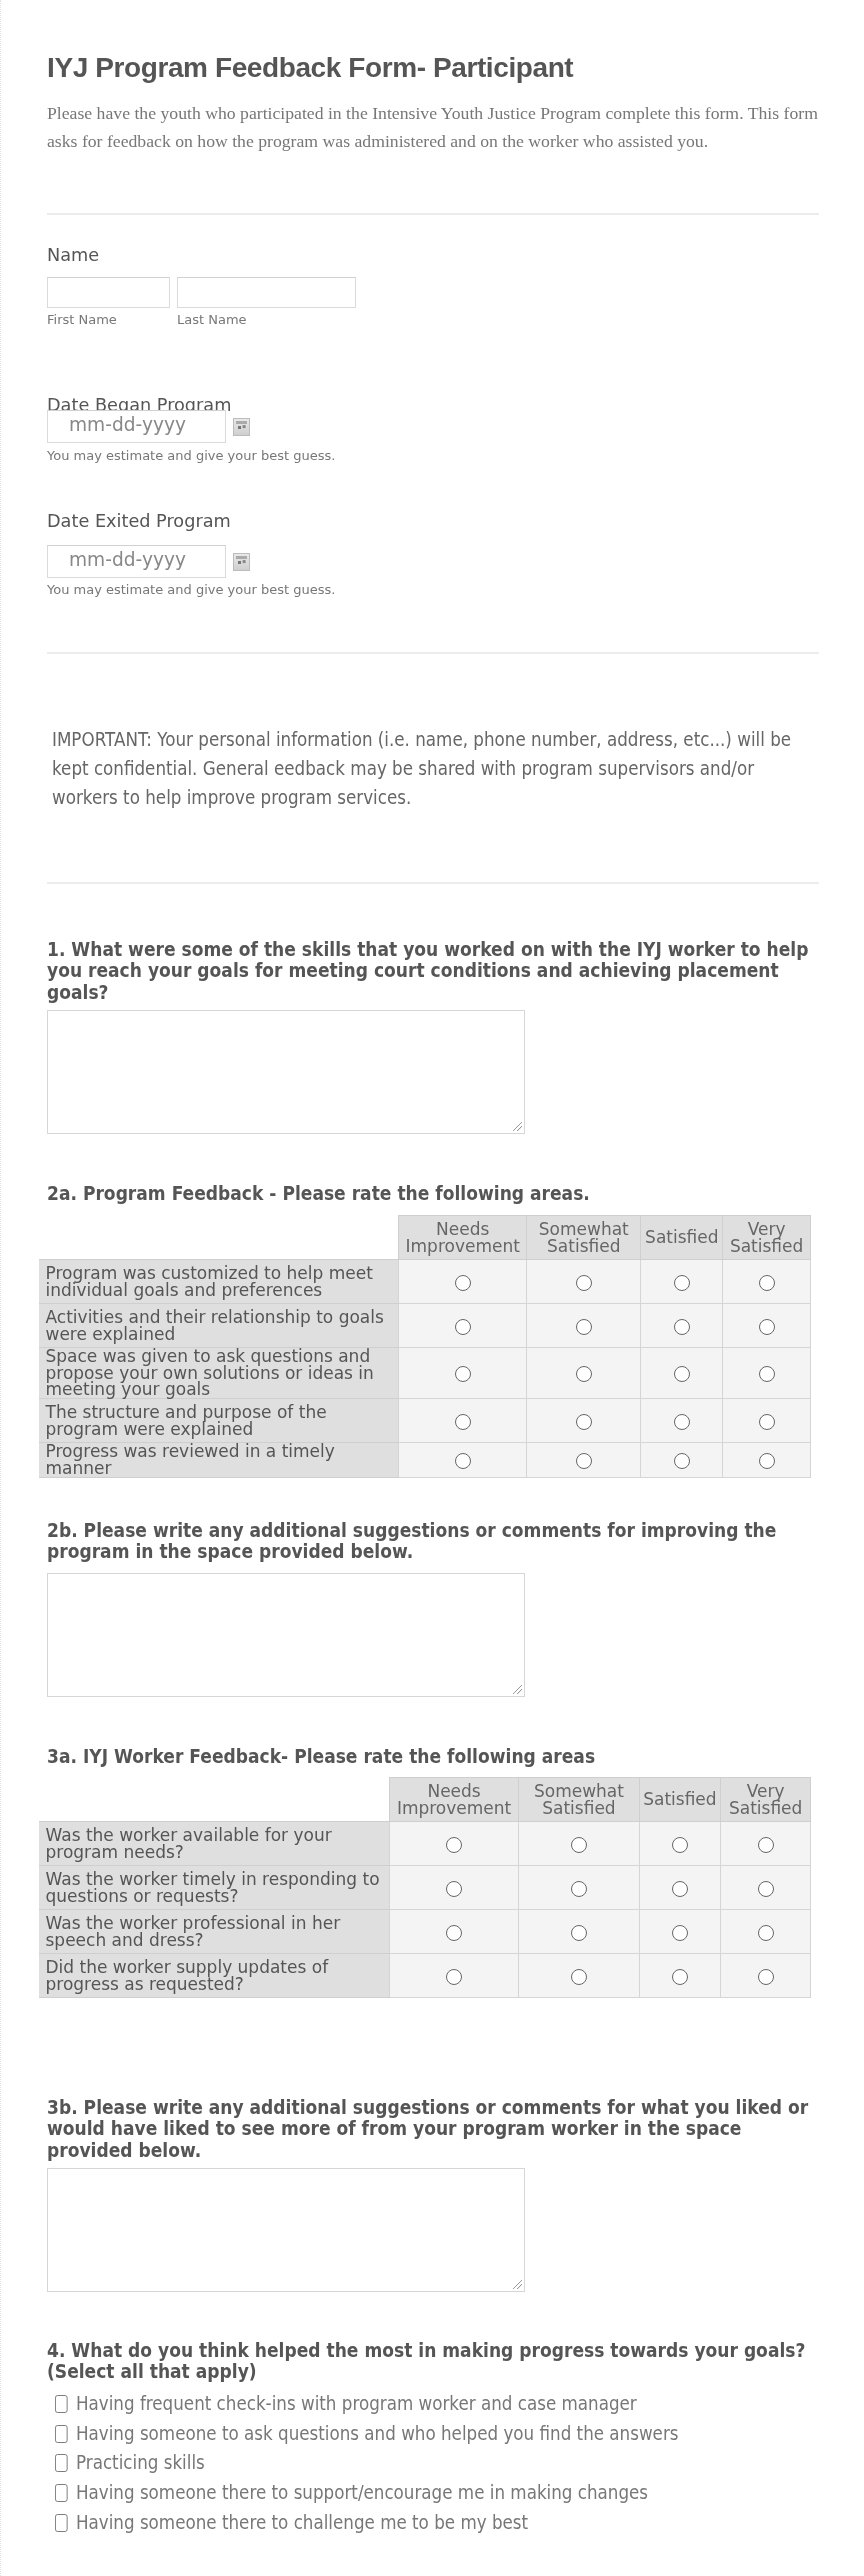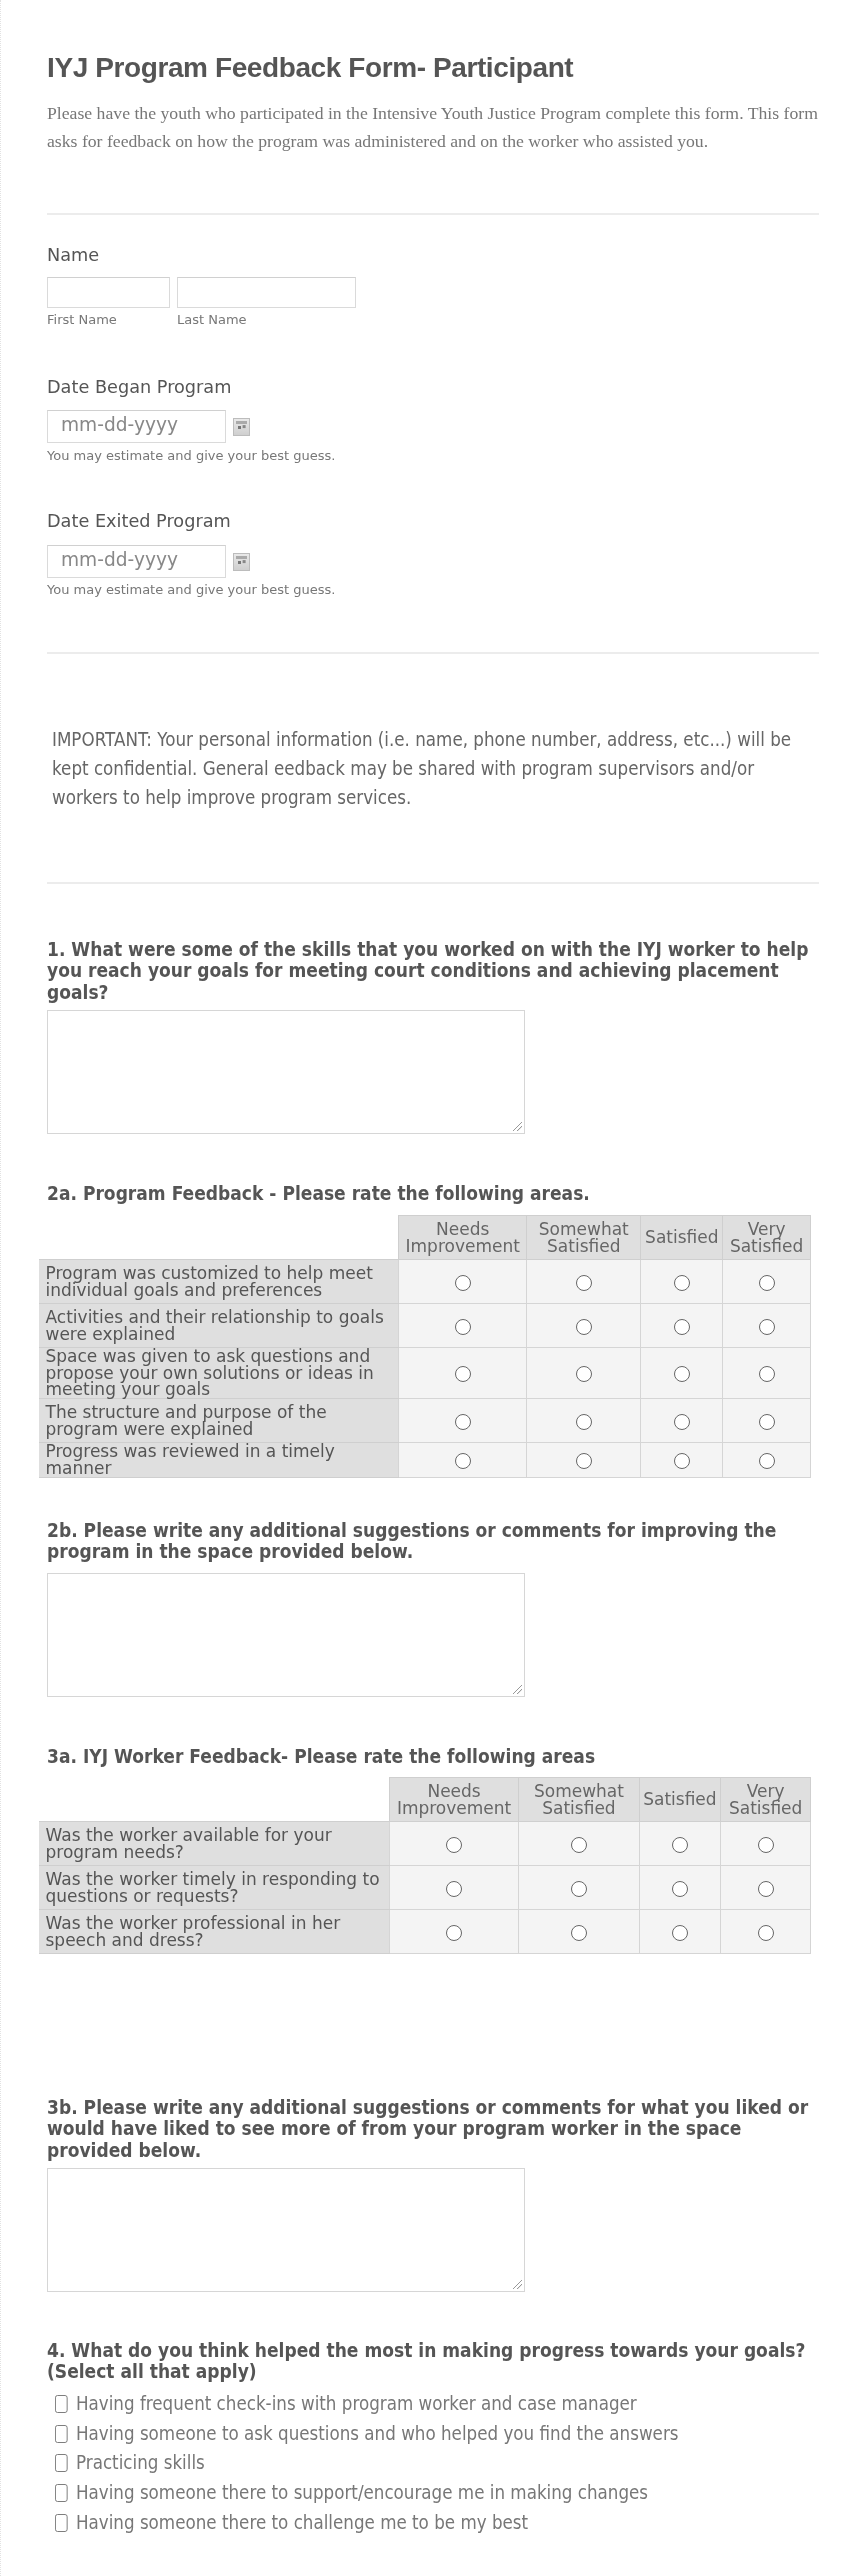--- a/index.html
+++ b/index.html
@@ -5,21 +5,21 @@
   * { box-sizing: border-box; margin: 0; padding: 0; }
   html, body { width: 865px; height: 2576px; background: #ffffff; overflow: hidden; }
   body { position: relative; font-family: "DejaVu Sans", sans-serif; color: #555555; border-left: 0.9px dotted #e2e2e2; }
   .abs { position: absolute; }
   .title { left: 46px; top: 52px; font-family: "Liberation Sans", sans-serif; font-weight: bold; font-size: 28px; color: #555; letter-spacing: -0.4px; }
   .desc { left: 46px; top: 99px; width: 777px; font-family: Liberation Serif, serif; font-size: 17.7px; line-height: 28px; color: #777; }
   .hr { left: 46px; width: 772px; height: 1.9px; background: #ececec; }
   .label { left: 46px; font-weight: normal; font-size: 17.7px; color: #555; }
   .input { background: #fff; border: 1.9px solid #dadada; border-top-color: #d0d0d0; }
   .sublabel { font-size: 13px; color: #777; }
-  .date-text { font-size: 18.6px; color: #888; padding-left: 13px; line-height: 28px; }
+  .date-text { font-size: 18.6px; color: #888; padding-left: 21px; line-height: 28px; }
   .cal { width: 16.7px; height: 17.7px; border: 0.9px solid #bcbcbc; background: linear-gradient(#e9e9e9, #cfcfcf); }
   .cal::before { content: ""; position: absolute; left: 1.9px; top: 1.9px; width: 11px; height: 2.8px; background: #aaa; }
   .cal::after { content: ""; position: absolute; left: 3.7px; top: 6.5px; width: 3.7px; height: 3.7px; background: #777; box-shadow: 4.6px -0.9px 0 #888; }
   .notice { left: 51px; top: 725px; width: 772px; font-size: 18.6px; line-height: 29px; color: #666; font-family: "DejaVu Sans", sans-serif; transform: scaleX(0.9); transform-origin: left; width: 857px; }
   .q { left: 46px; width: 772px; font-weight: bold; font-size: 18.6px; line-height: 21.4px; color: #555; transform: scaleX(0.92); transform-origin: left; width: 839px; }
   .textarea { left: 46px; width: 478px; height: 124px; background: #fff; border: 1.9px solid #d6d6d6; }
   .grip { position: absolute; right: 1.9px; bottom: 1.9px; width: 9.3px; height: 9.3px;
     background: linear-gradient(135deg, transparent 45%, #999 46%, #999 52%, transparent 53%, transparent 70%, #999 71%, #999 77%, transparent 78%); }
   table.matrix { position: absolute; left: 38px; border-collapse: collapse; font-size: 17px; color: #555; }
   table.matrix th { background: #dfdfdf; font-weight: normal; color: #666; text-align: center; line-height: 16.7px; border: 0.9px solid #cfcfcf; height: 44px; padding: 0 3.7px; }
@@ -36,21 +36,21 @@
 <h1 class="abs title">IYJ Program Feedback Form- Participant</h1>
 <p class="abs desc">Please have the youth who participated in the Intensive Youth Justice Program complete this form. This form asks for feedback on how the program was administered and on the worker who assisted you.</p>
 <div class="abs hr" style="top:213px"></div>
 
 <div class="abs label" style="top:245px">Name</div>
 <input class="abs input" style="left: 46px; top: 277px; width: 123px; height: 31px;" value="">
 <input class="abs input" style="left: 176px; top: 277px; width: 179px; height: 31px;" value="">
 <div class="abs sublabel" style="left:46px;top:312px">First Name</div>
 <div class="abs sublabel" style="left:176px;top:312px">Last Name</div>
 
-<div class="abs label" style="top:377px">Date Began Program</div>
+<div class="abs label" style="top:395px">Date Began Program</div>
 <div class="abs input date-text" style="left:46px;top:410px;width:179px;height:33px">mm-dd-yyyy</div>
 <div class="abs cal" style="left:232px;top:418px"></div>
 <div class="abs sublabel" style="left:46px;top:448px">You may estimate and give your best guess.</div>
 
 <div class="abs label" style="top:511px">Date Exited Program</div>
 <div class="abs input date-text" style="left:46px;top:545px;width:179px;height:33px">mm-dd-yyyy</div>
 <div class="abs cal" style="left:232px;top:553px"></div>
 <div class="abs sublabel" style="left:46px;top:582px">You may estimate and give your best guess.</div>
 
 <div class="abs hr" style="top:652px"></div>
@@ -155,20 +155,27 @@
     <td class="cell"><span class="radio"></span></td>
     <td class="cell"><span class="radio"></span></td>
   </tr>
   <tr>
     <td class="rowlabel">Was the worker professional in her speech and dress?</td>
     <td class="cell"><span class="radio"></span></td>
     <td class="cell"><span class="radio"></span></td>
     <td class="cell"><span class="radio"></span></td>
     <td class="cell"><span class="radio"></span></td>
   </tr>
+  <tr>
+    <td class="rowlabel">Did the worker supply updates of progress as requested?</td>
+    <td class="cell"><span class="radio"></span></td>
+    <td class="cell"><span class="radio"></span></td>
+    <td class="cell"><span class="radio"></span></td>
+    <td class="cell"><span class="radio"></span></td>
+  </tr>
 </tbody>
   </table>
 
 <div class="abs q" style="top:2097px">3b. Please write any additional suggestions or comments for what you liked or would have liked to see more of from your program worker in the space provided below.</div>
 <div class="abs textarea" style="top:2168px">
     <span class="grip"></span>
   </div>
 
 <div class="abs q" style="top:2340px">4. What do you think helped the most in making progress towards your goals? (Select all that apply)</div>
 <label class="abs check-row" style="top:2393px"><span class="checkbox"></span><span>Having frequent check-ins with program worker and case manager</span></label>

